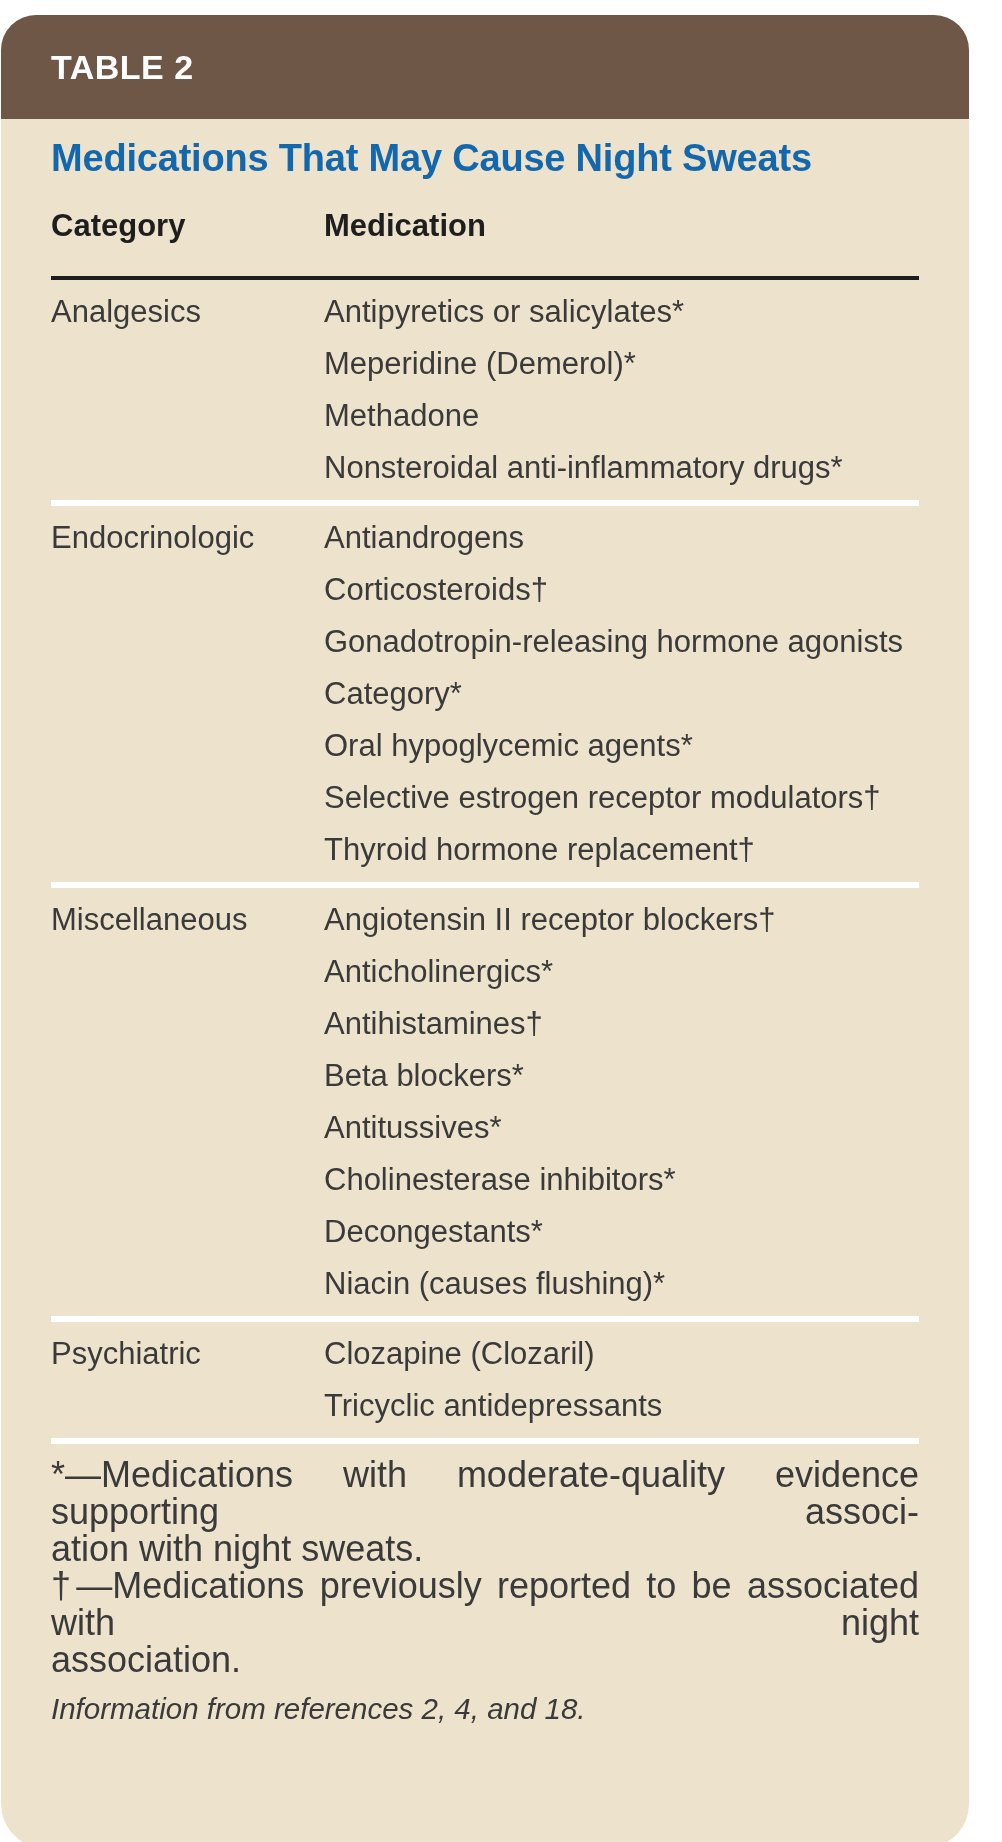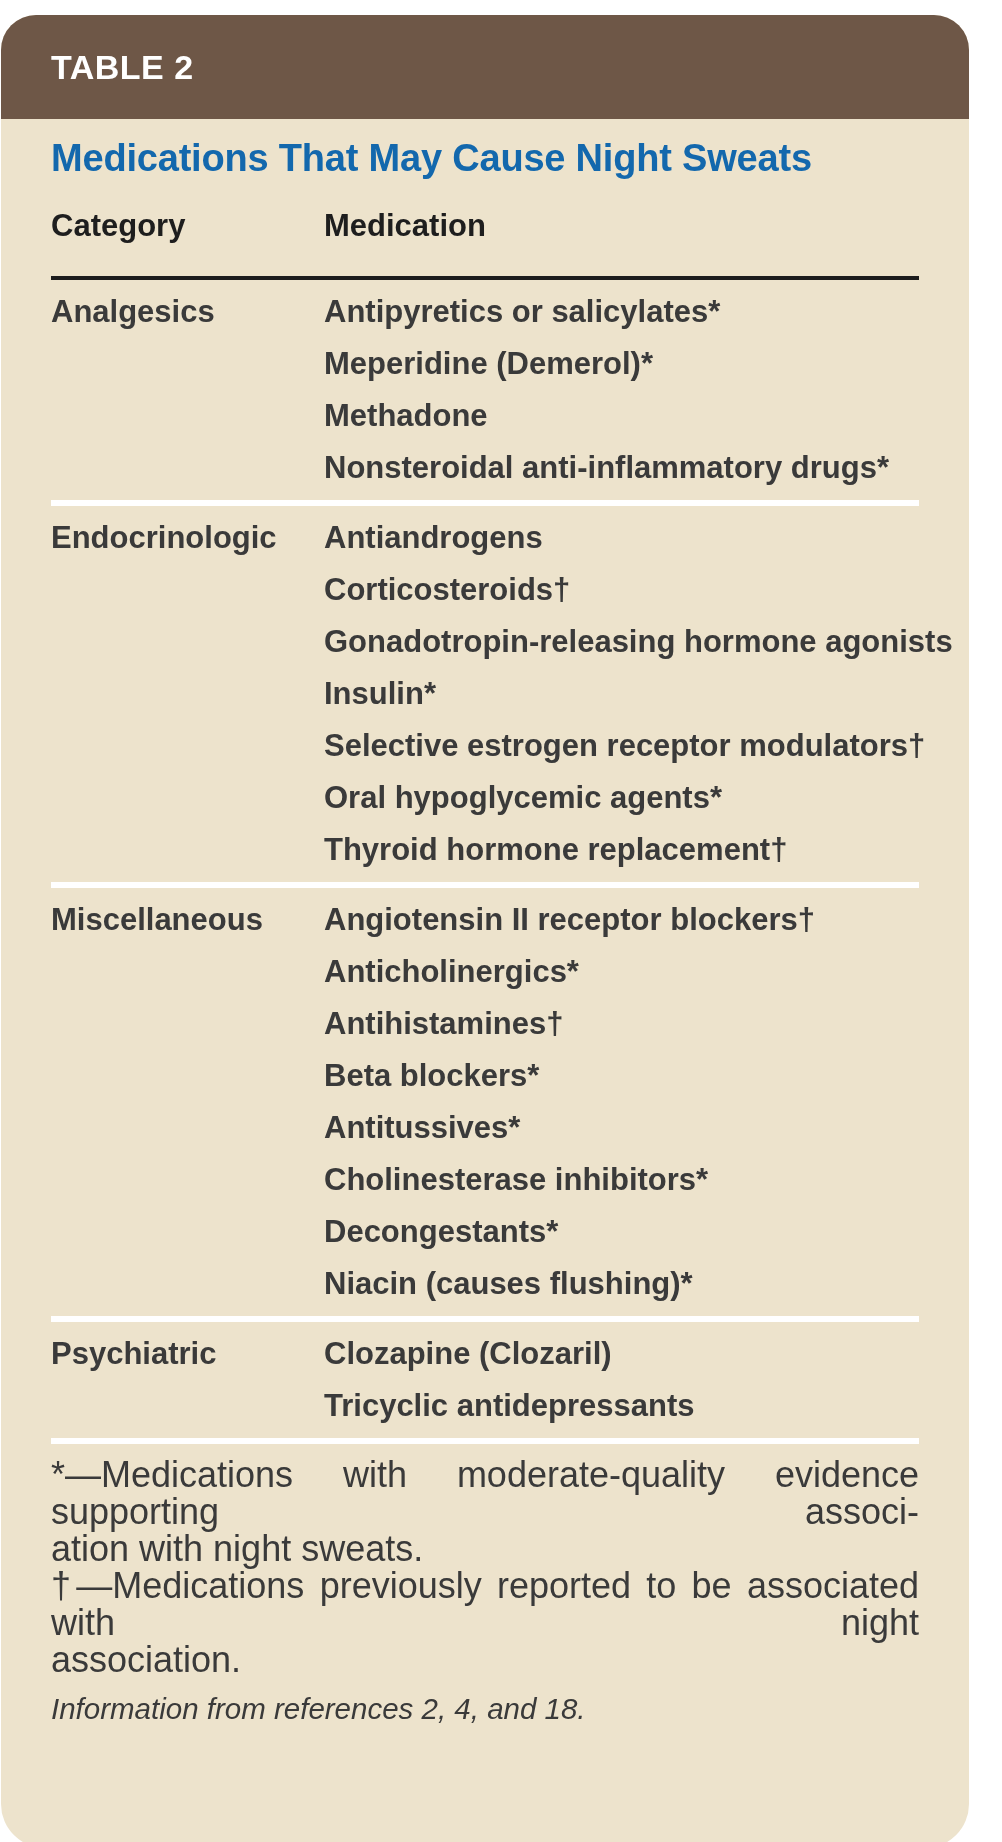--- a/index.html
+++ b/index.html
@@ -54,21 +54,20 @@
     line-height: 40px;
     font-weight: bold;
     color: #1e1e1e;
     padding-bottom: 30px;
     border-bottom: 4px solid var(--rule-color, #1d1d1d);
   }
   .section {
     display: grid;
     grid-template-columns: 273px 1fr;
     padding: 6px 0;
-    font-weight: bold;
   }
   .section + .section {
     border-top: 6px solid var(--separator-color, #ffffff);
   }
   .category-cell, .med-row {
     font-size: 31px;
     line-height: 52px;
     color: var(--text-color, #3a3a3a);
     white-space: nowrap;
   }
@@ -123,23 +122,23 @@
             </div>
   </div>
 
   <div class="section">
     <div class="category-cell">Endocrinologic</div>
     <div class="med-col">
 
     <div class="med-row">Antiandrogens</div>
               <div class="med-row">Corticosteroids†</div>
               <div class="med-row">Gonadotropin-releasing hormone agonists</div>
-              <div class="med-row">Insulin*</div>
+              <div class="med-row">Category*</div>
+              <div class="med-row">Oral hypoglycemic agents*</div>
               <div class="med-row">Selective estrogen receptor modulators†</div>
-              <div class="med-row">Oral hypoglycemic agents*</div>
               <div class="med-row">Thyroid hormone replacement†</div>
             </div>
   </div>
 
   <div class="section">
     <div class="category-cell">Miscellaneous</div>
     <div class="med-col">
 
     <div class="med-row">Angiotensin II receptor blockers†</div>
               <div class="med-row">Anticholinergics*</div>

